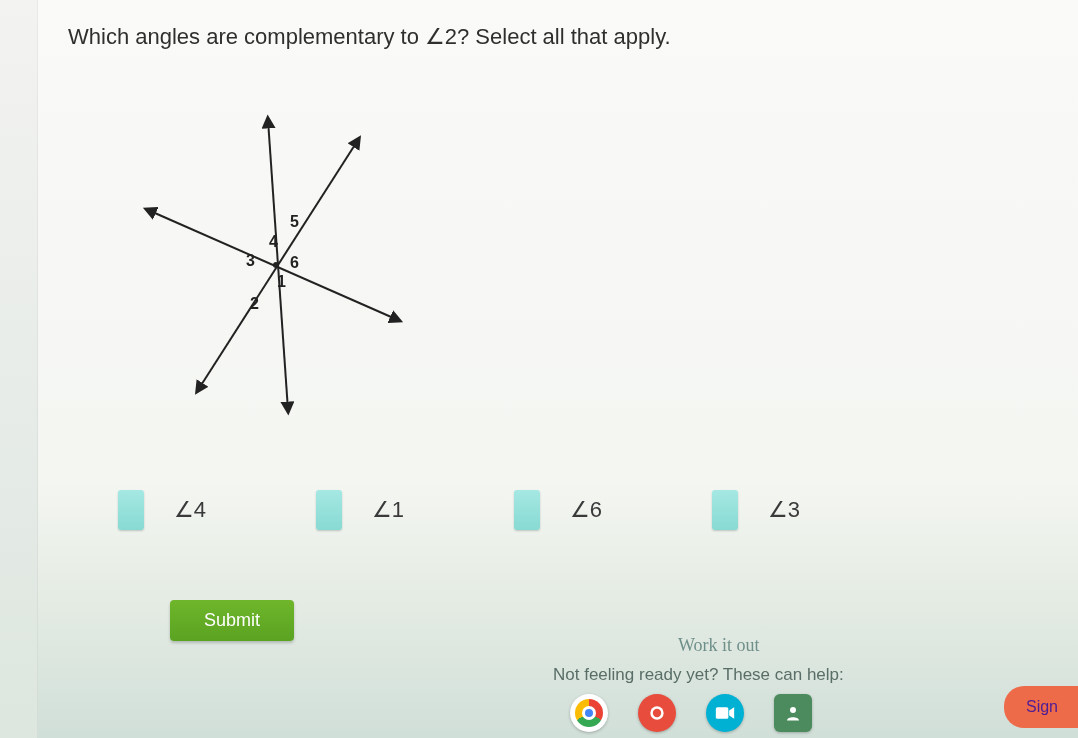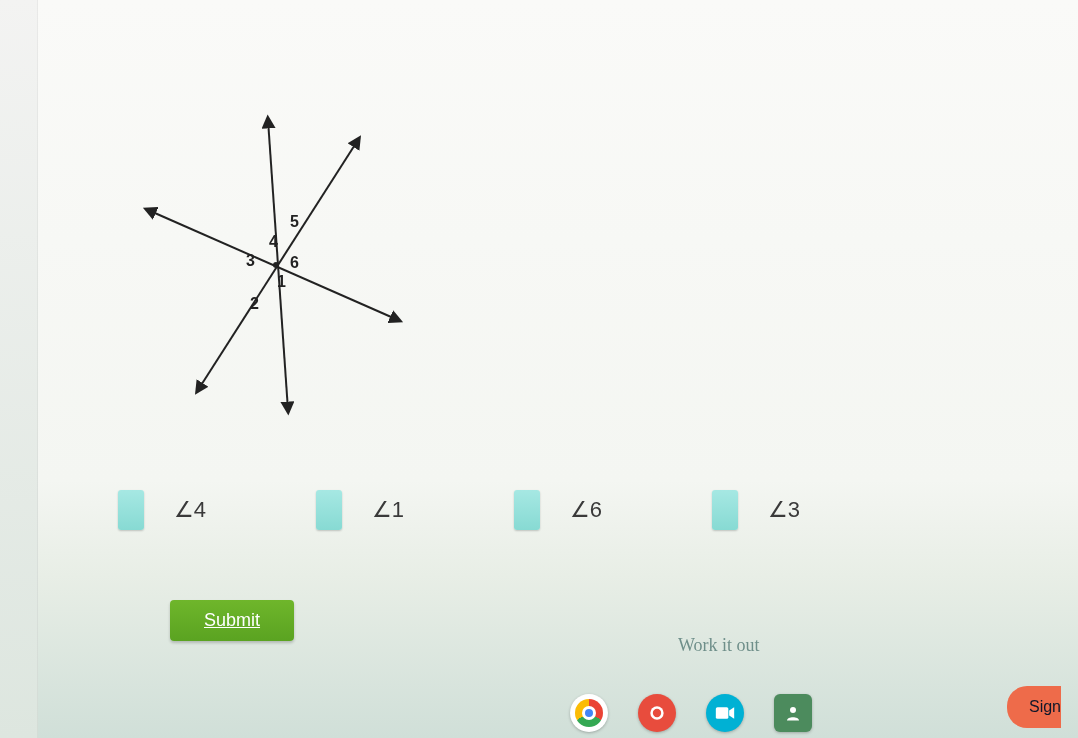--- a/index.html
+++ b/index.html
@@ -70,44 +70,43 @@
     left: 132px;
     top: 600px;
     background: linear-gradient(180deg, #6fb62b 0%, #5aa321 100%);
     color: #fff;
     border: none;
     font-size: 18px;
     padding: 10px 34px;
     border-radius: 4px;
     cursor: pointer;
     box-shadow: 0 2px 3px rgba(0,0,0,0.2);
-    text-decoration: underline;
   }
   .workout {
     position: absolute;
     left: 640px;
     top: 635px;
     color: #6f8f8a;
     font-size: 18px;
     font-family: Liberation Serif, serif;
   }
   .helpline {
     position: absolute;
     left: 515px;
     top: 665px;
     color: #5a6e68;
     font-size: 17px;
   }
   .sign {
     position: absolute;
-    right: 17px;
+    right: 0;
     bottom: 10px;
     background: #ee6b4a;
-    color: #0f172a;
-    padding: 12px 0 12px 22px;
+    color: #4c1d95;
+    padding: 12px 20px 12px 22px;
     border-radius: 20px 0 0 20px;
     font-size: 16px;
   }
   .taskbar {
     position: absolute;
     left: 570px;
     bottom: 6px;
     display: flex;
     gap: 30px;
     align-items: center;
@@ -142,20 +141,21 @@
     border-right:1px solid rgba(0,0,0,0.04);
   }
 </style>
 </head>
 <body>
 
 <div class="left-strip"></div>
 
 <div class="page">
 
+  <div class="question">Which angles are complementary to ∠2? Select all that apply.</div>
 
   <div class="diagram-wrap">
     <svg viewBox="0 0 300 320">
       <defs>
         <marker id="arrow" viewBox="0 0 10 10" refX="6" refY="5" markerWidth="7" markerHeight="7" orient="auto-start-reverse">
           <path d="M 0 0 L 10 5 L 0 10 z" fill="#222"></path>
         </marker>
       </defs>
       <g stroke="#222" stroke-width="2" fill="none">
         <line x1="10" y1="110" x2="260" y2="220" marker-start="url(#arrow)" marker-end="url(#arrow)"></line>
@@ -187,20 +187,21 @@
     </div>
     <div class="opt">
       <div class="check"></div>
       <span class="opt-label">∠3</span>
     </div>
   </div>
 
   <button class="submit">Submit</button>
 
   <div class="workout">Work it out</div>
+  <div class="helpline">Not feeling ready yet? These can help:</div>
 
 </div>
 
 <div class="taskbar">
   <div class="ticon chrome">
       <div class="chrome-inner"></div>
     </div>
   <div class="ticon paint">
     <svg width="20" height="20" viewBox="0 0 24 24">
         <circle cx="12" cy="12" r="8" fill="#fff"></circle>

